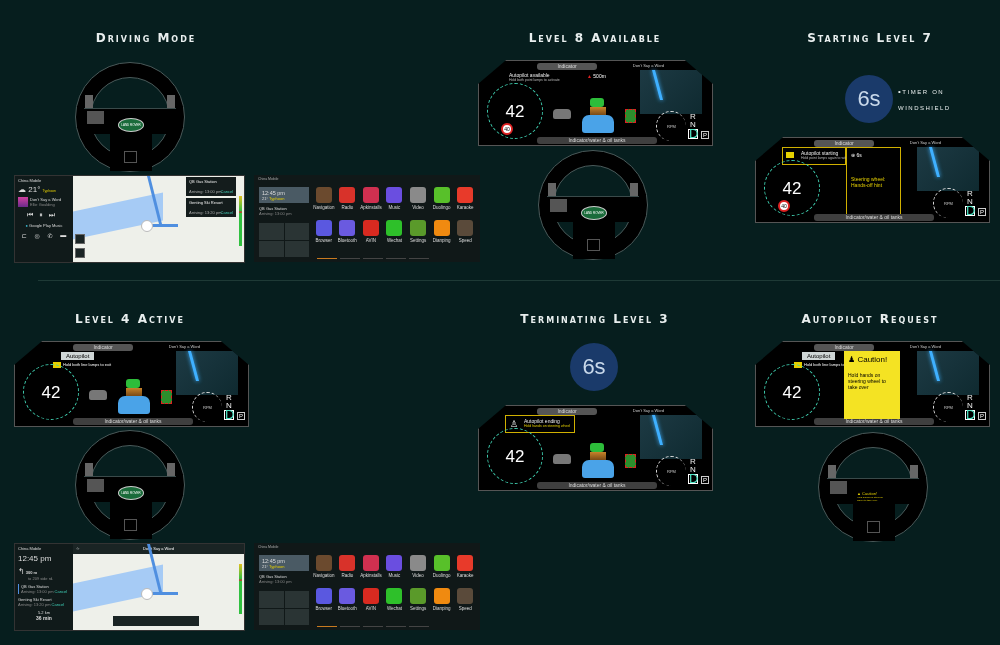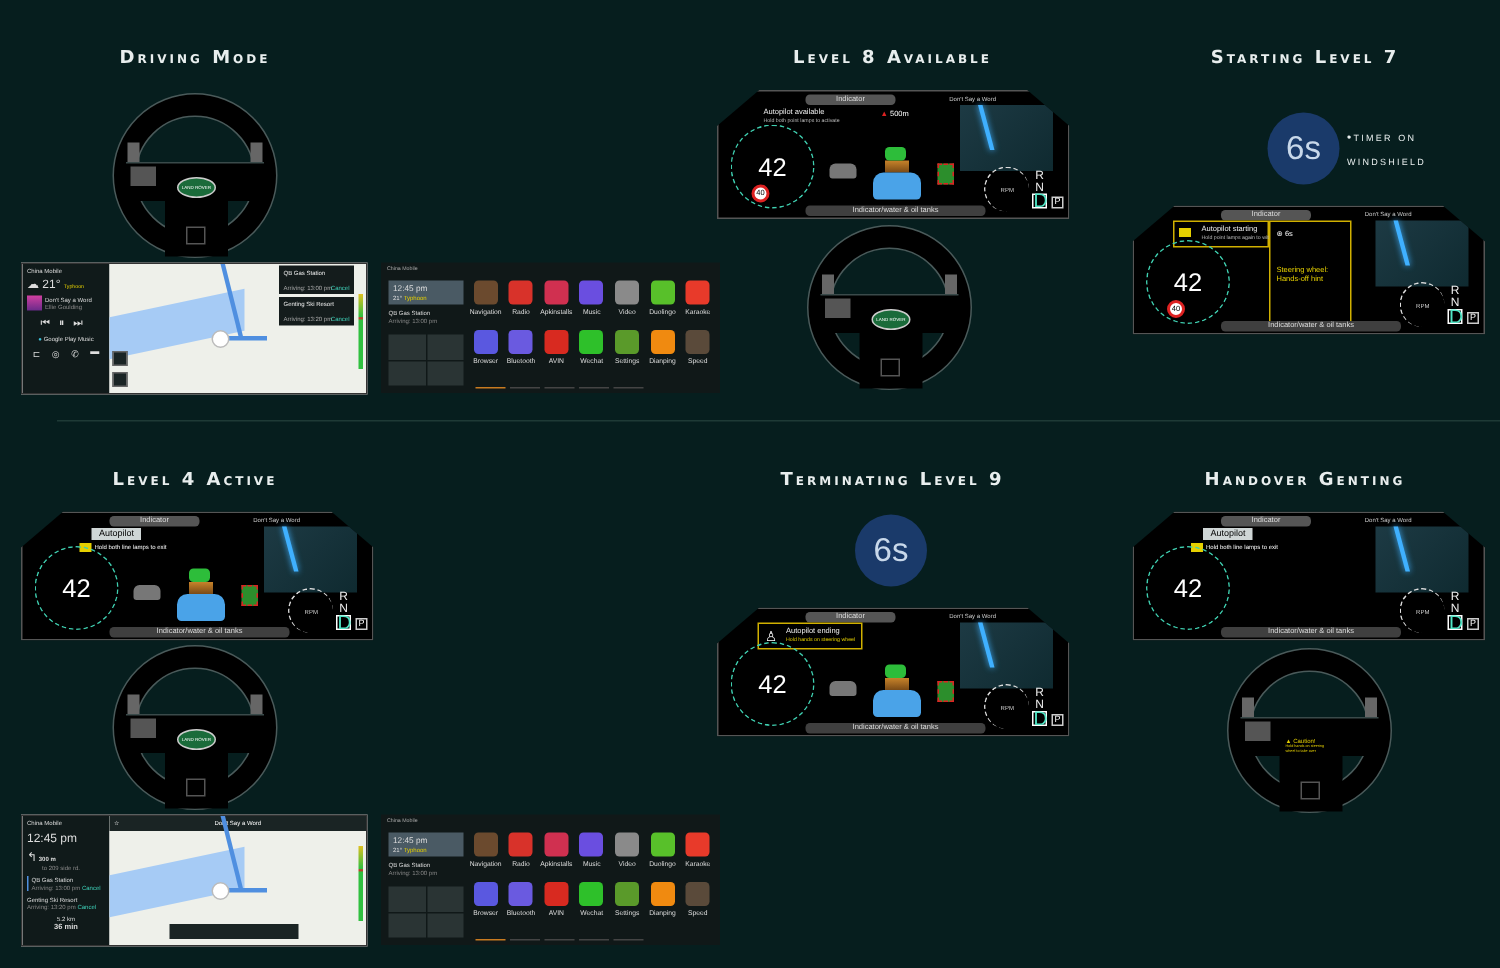--- a/index.html
+++ b/index.html
@@ -71,26 +71,26 @@
   .l-dots span { width: 20px; height: 1px; background: #444; }
   .l-dots span:first-child { background: #c87a20; }
 
   .timer { position: absolute; width: 48px; height: 48px; border-radius: 50%; background: #1a3a6a; color: #c8d8ea; font-size: 22px; text-align: center; line-height: 48px; }
   .note { position: absolute; font-family: Liberation Sans, sans-serif; font-size: 8px; letter-spacing: 1.5px; color: #e8eeee; line-height: 16px; font-variant: small-caps; }
   .caution { position: absolute; background: #f4e323; color: #000; }
 </style>
 </head>
 <body>
 
-<div class="title" style="left:60px;top:31px;width:140px;">Driving Mode</div>
+<div class="title" style="left:76px;top:31px;width:140px;">Driving Mode</div>
 <div class="title" style="left:500px;top:31px;width:190px;">Level 8 Available</div>
 <div class="title" style="left:790px;top:31px;width:160px;">Starting Level 7</div>
 <div class="title" style="left:50px;top:312px;width:160px;">Level 4 Active</div>
-<div class="title" style="left:500px;top:312px;width:190px;">Terminating Level 9</div>
-<div class="title" style="left:790px;top:312px;width:160px;">Handover Genting</div>
+<div class="title" style="left:500px;top:312px;width:190px;">Terminating Level 3</div>
+<div class="title" style="left:790px;top:312px;width:160px;">Autopilot Request</div>
 
 <div class="divider"></div>
 
 <div class="wheel" style="left:75px;top:62px;">
   <div class="inner"></div>
     <div class="spoke" style="left:9px;"></div>
     <div class="spoke" style="right:9px;"></div>
   <div class="hub"></div>
     <div class="stem"></div>
     <div class="btn"></div>
@@ -347,20 +347,24 @@
   <div class="ap-btn">Autopilot</div>
   <div style="position:absolute;left:38px;top:20px;font-size:4px;"><i class="yel-ico"></i><span>Hold both line lamps to exit</span></div>
   <div class="cl-map"></div>
   <div class="cl-speed">
       <span>42</span>
     </div>
   <div class="cl-rpm">RPM</div>
   <div class="cl-gear"><span>R</span><br><span>N</span><b>D</b></div>
   <div class="cl-p">P</div>
   <div class="cl-bottom">Indicator/water &amp; oil tanks</div>
+  <div class="caution" style="left:88px;top:9px;width:56px;height:68px;padding:4px;">
+    <div style="font-size:8px;"><span>♟</span> <span>Caution!</span></div>
+    <div style="font-size:5px;margin-top:8px;">Hold hands on steering wheel to take over</div>
+  </div>
 </div>
 <div class="wheel" style="left:818px;top:432px;">
   <div class="inner"></div>
     <div class="spoke" style="left:9px;"></div>
     <div class="spoke" style="right:9px;"></div>
   <div class="hub"></div>
     <div class="stem"></div>
     <div class="btn"></div>
     <div class="sq"></div>
   <div class="wmsg"><span>▲</span> <span>Caution!</span><div style="font-size:2.5px;width:30px;">Hold hands on steering wheel to take over</div></div>

